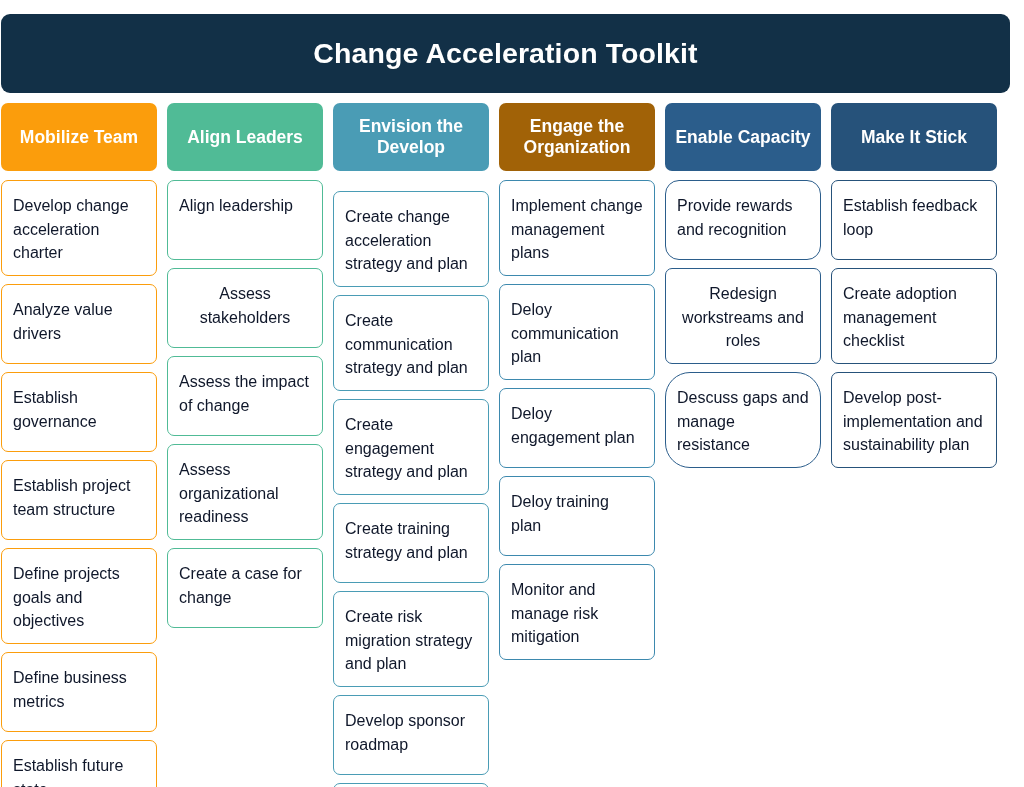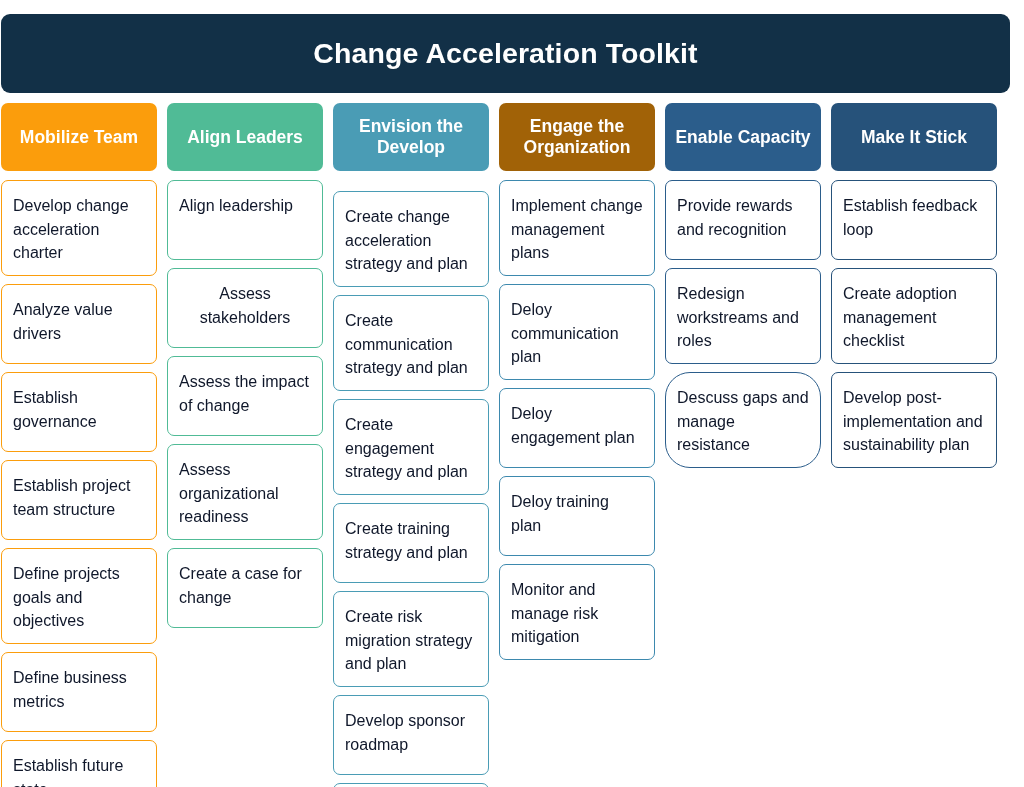--- a/index.html
+++ b/index.html
@@ -193,24 +193,24 @@
           <span class="card-label">Deloy training plan</span>
         </div>
         <div class="card" style="border-color: rgb(61, 137, 174);">
           <span class="card-label">Monitor and manage risk mitigation</span>
         </div>
       </div>
       <div class="column">
         <div class="col-header" style="background: rgb(43, 93, 139);">
           <span class="col-header-label">Enable Capacity</span>
         </div>
-        <div class="card" style="border-color: rgb(43, 93, 139);">
+        <div class="card" style="border-color: rgb(43, 93, 139); border-radius: 14px;">
           <span class="card-label">Provide rewards and recognition</span>
         </div>
-        <div class="card" style="border-color: rgb(43, 93, 139);">
+        <div class="card" style="border-color: rgb(43, 93, 139); text-align: center;">
           <span class="card-label">Redesign workstreams and roles</span>
         </div>
         <div class="card" style="border-color: rgb(43, 93, 139); border-radius: 25px;">
           <span class="card-label">Descuss gaps and manage resistance</span>
         </div>
       </div>
       <div class="column">
         <div class="col-header" style="background: rgb(38, 82, 122);">
           <span class="col-header-label">Make It Stick</span>
         </div>

